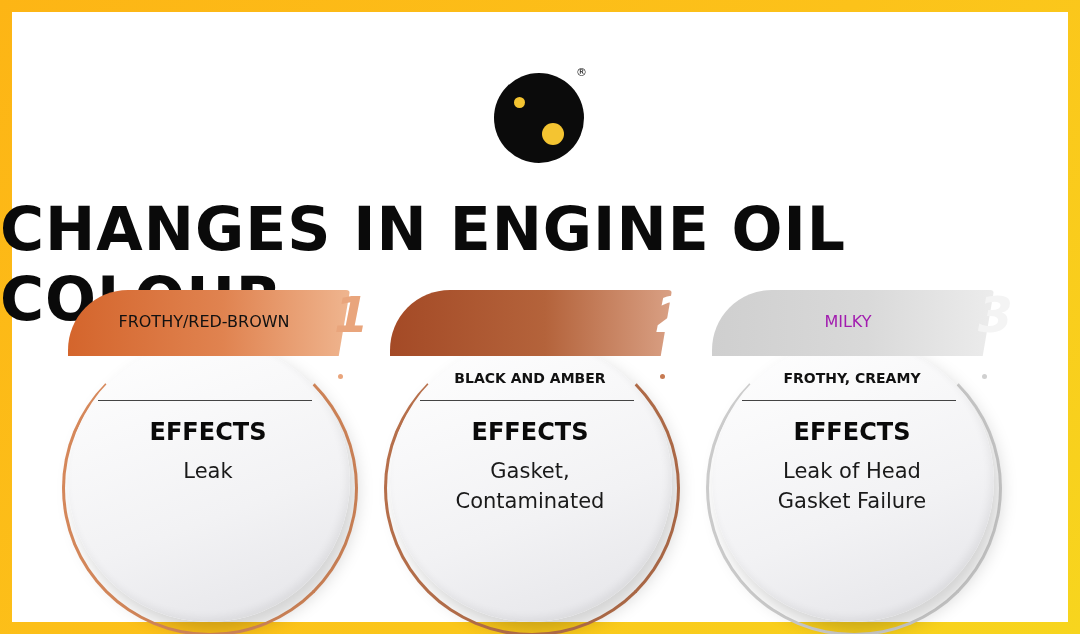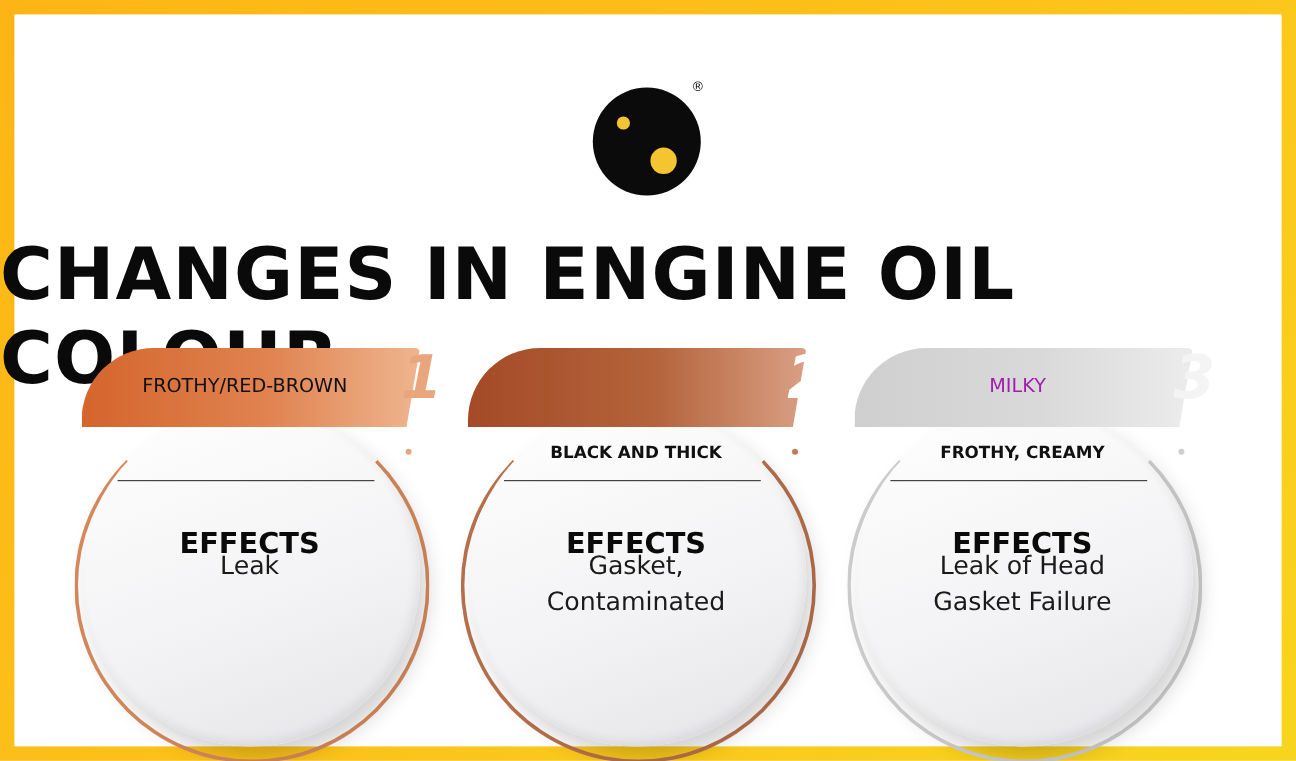--- a/index.html
+++ b/index.html
@@ -18,21 +18,21 @@
   .disc { position:absolute; left:6px; top:50px; width:282px; height:282px; border-radius:50%;
     background:linear-gradient(160deg,#ffffff 0%,#f2f2f4 60%,#e4e4e8 100%);
     box-shadow: 6px 10px 18px rgba(0,0,0,0.18), inset -3px -4px 8px rgba(0,0,0,0.06); }
   .ribbon { position:absolute; left:6px; top:0; width:282px; height:66px; border-radius:60px 4px 0 0;
     clip-path: polygon(0 0, 100% 0, 96% 100%, 0 100%); }
   .ribbon-label { position:absolute; left:6px; top:22px; width:272px; text-align:center; font-size:16px; }
   .num { position:absolute; left:272px; top:-4px; font-size:50px; font-weight:bold; font-style:italic; color:#fff;
     -webkit-text-stroke:0; }
   .sub { position:absolute; left:26px; top:80px; width:240px; text-align:center; font-size:14px; font-weight:bold; color:#111; }
   .rule { position:absolute; left:36px; top:110px; width:214px; height:1px; background:#444; }
-  .eff { position:absolute; left:26px; top:128px; width:240px; text-align:center; font-size:24px; font-weight:bold; color:#0a0a0a;margin-top:21px; }
+  .eff { position:absolute; left:26px; top:128px; width:240px; text-align:center; font-size:24px; font-weight:bold; color:#0a0a0a; }
   .desc { position:absolute; left:16px; top:166px; width:260px; text-align:center; font-size:21px; line-height:30px; color:#1a1a1a; white-space:pre-line; }
   .dot { position:absolute; left:276px; top:84px; width:5px; height:5px; border-radius:50%; }
 </style>
 </head>
 <body>
 
 <div class="frame"></div>
 <div class="inner"></div>
 
 <div class="logo">
@@ -54,21 +54,21 @@
   <div class="eff">EFFECTS</div>
   <div class="desc">Leak</div>
 </div>
 
 <div class="card" style="left:384px;">
   <div class="ring" style="border:3px solid #b9714c; border-top-color:transparent;"></div>
   <div class="disc"></div>
   <div class="ribbon" style="background:linear-gradient(90deg,#a44a26 0%,#b4633b 55%,#d9a084 100%);"></div>
   <div class="num" style="color:#fff;">2</div>
   <div class="dot" style="background:#c77a52;"></div>
-  <div class="sub">BLACK AND THICK</div>
+  <div class="sub">BLACK AND AMBER</div>
   <div class="rule"></div>
   <div class="eff">EFFECTS</div>
   <div class="desc">Gasket,
 Contaminated</div>
 </div>
 
 <div class="card" style="left:706px;">
   <div class="ring" style="border:3px solid #cfcfcf; border-top-color:transparent;"></div>
   <div class="disc"></div>
   <div class="ribbon" style="background:linear-gradient(90deg,#cfcfcf 0%,#d9d9d9 55%,#ececec 100%);"></div>

